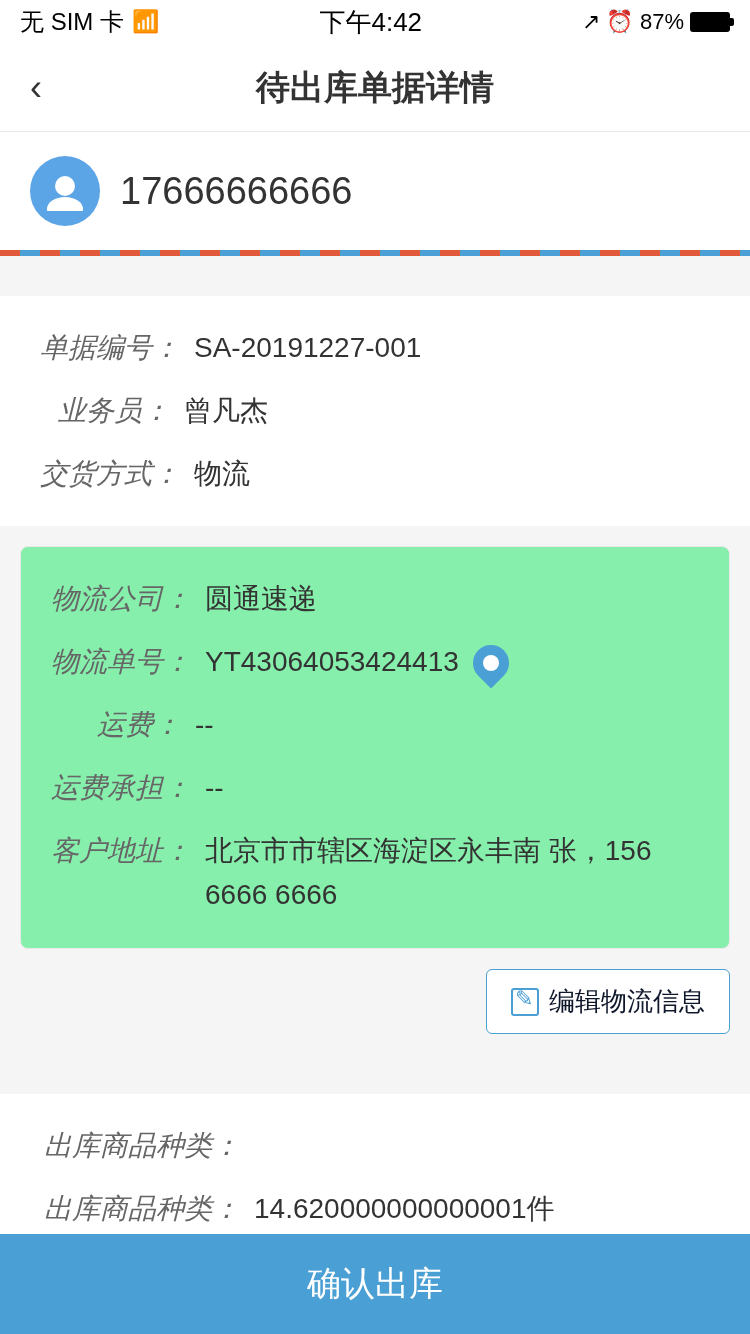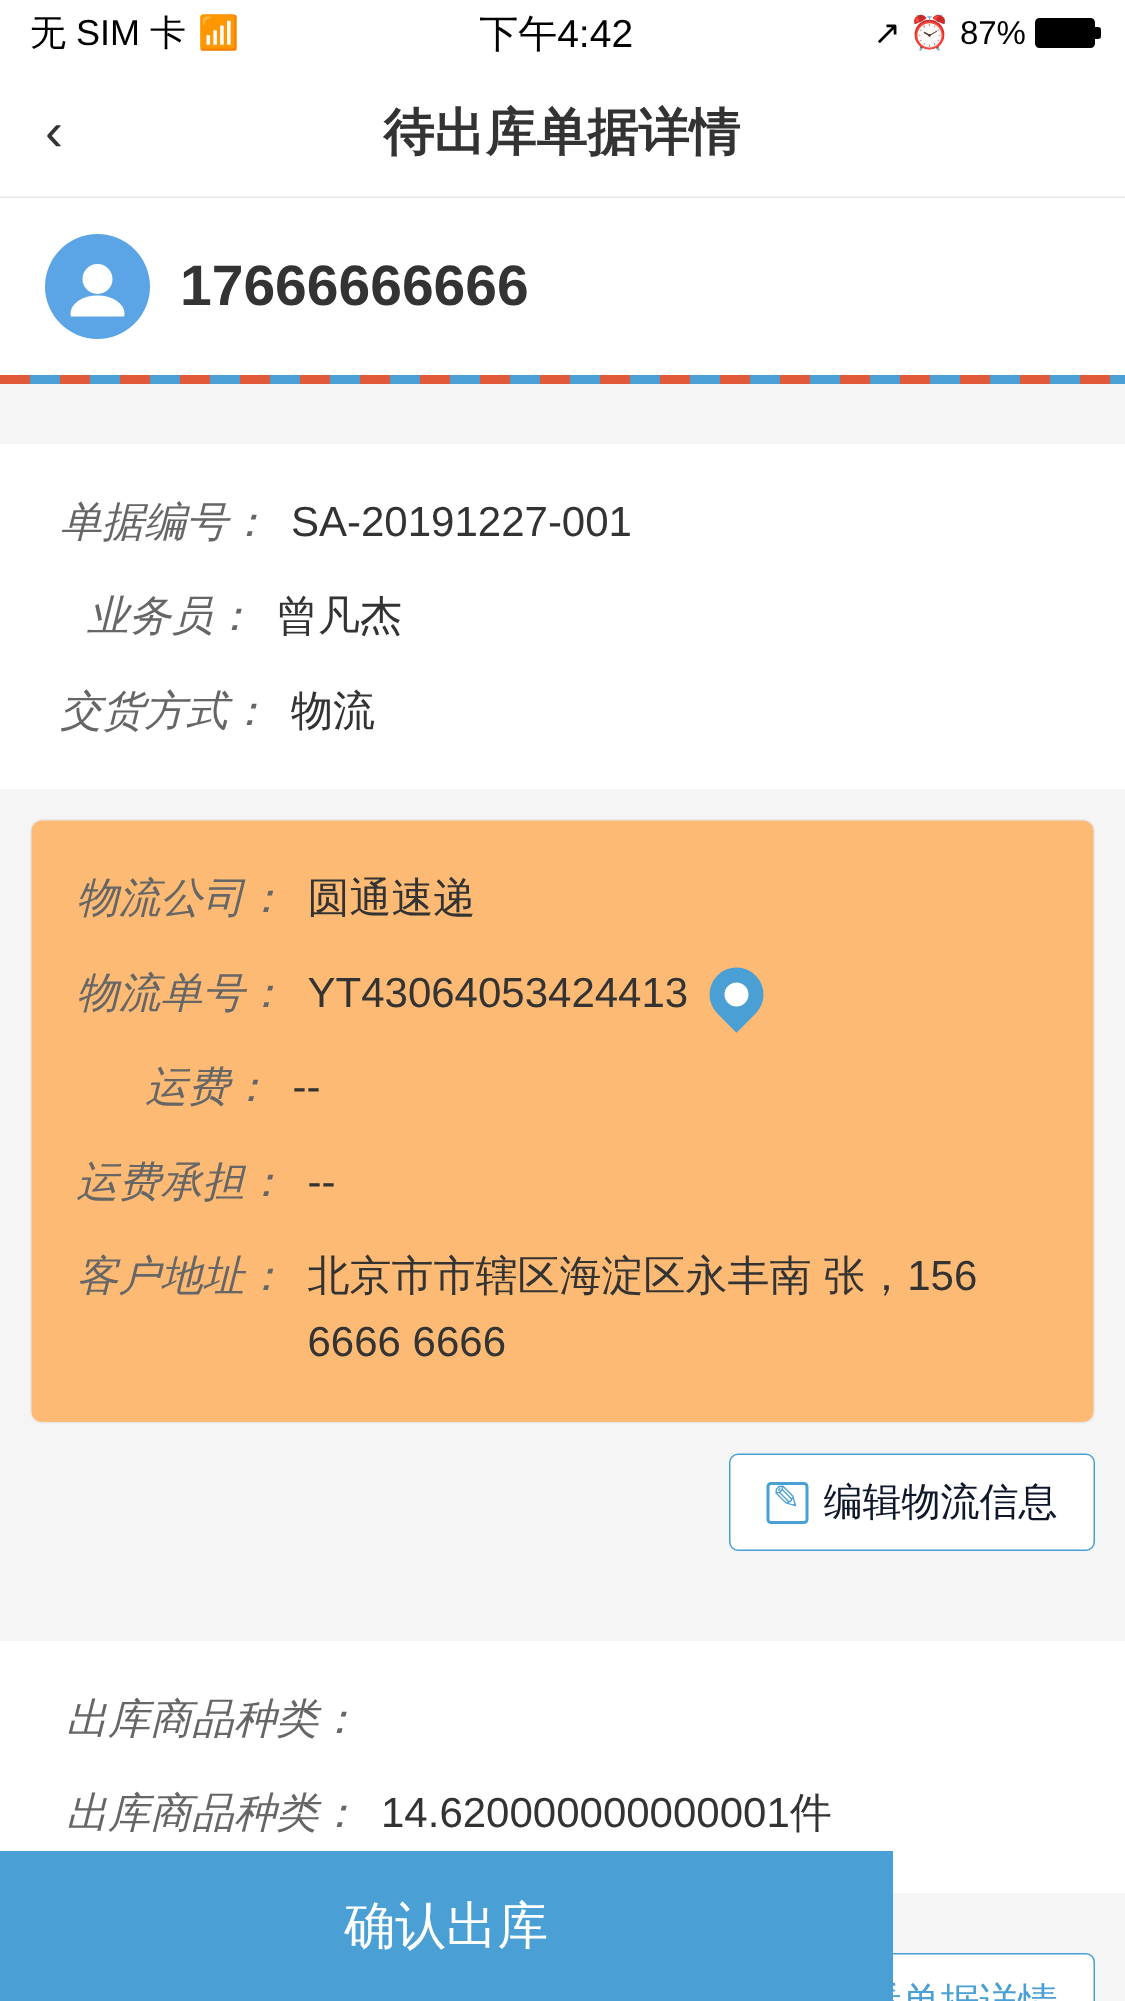--- a/index.html
+++ b/index.html
@@ -82,21 +82,21 @@
     .customer-avatar {
       width: 70px; height: 70px;
       background: #5ba4e6;
       border-radius: 50%;
       display: flex;
       align-items: center;
       justify-content: center;
     }
     .customer-phone {
       font-size: 38px;
-      font-weight: 700;
+      font-weight: 400;
       color: #333;
     }
     
     .dashed-divider {
       height: 6px;
       background: repeating-linear-gradient(
         90deg,
         #e05a3a 0px, #e05a3a 20px,
         #4a9fd4 20px, #4a9fd4 40px
       );
@@ -129,21 +129,21 @@
       color: #333;
       flex: 1;
       margin-left: 14px;
       display: flex;
       align-items: center;
       gap: 14px;
     }
 
     
     .logistics-card {
-      background: #fdba74;
+      background: #86efac;
       border: 1px solid #e8e8e8;
       border-radius: 8px;
       margin: 0 20px;
       padding: 30px 30px;
     }
 
     
     .pin-icon {
       display: inline-block;
       width: 36px; height: 36px;
@@ -229,21 +229,21 @@
       height: 3px;
       background: #4a9fd4;
       border-radius: 2px;
     }
 
     
     .confirm-btn {
       position: fixed;
       bottom: 0;
       left: 0;
-      width: 595px;
+      width: 750px;
       height: 100px;
       background: #4a9fd4;
       color: #fff;
       font-size: 34px;
       font-weight: 500;
       display: flex;
       align-items: center;
       justify-content: center;
       cursor: pointer;
       border: none;

